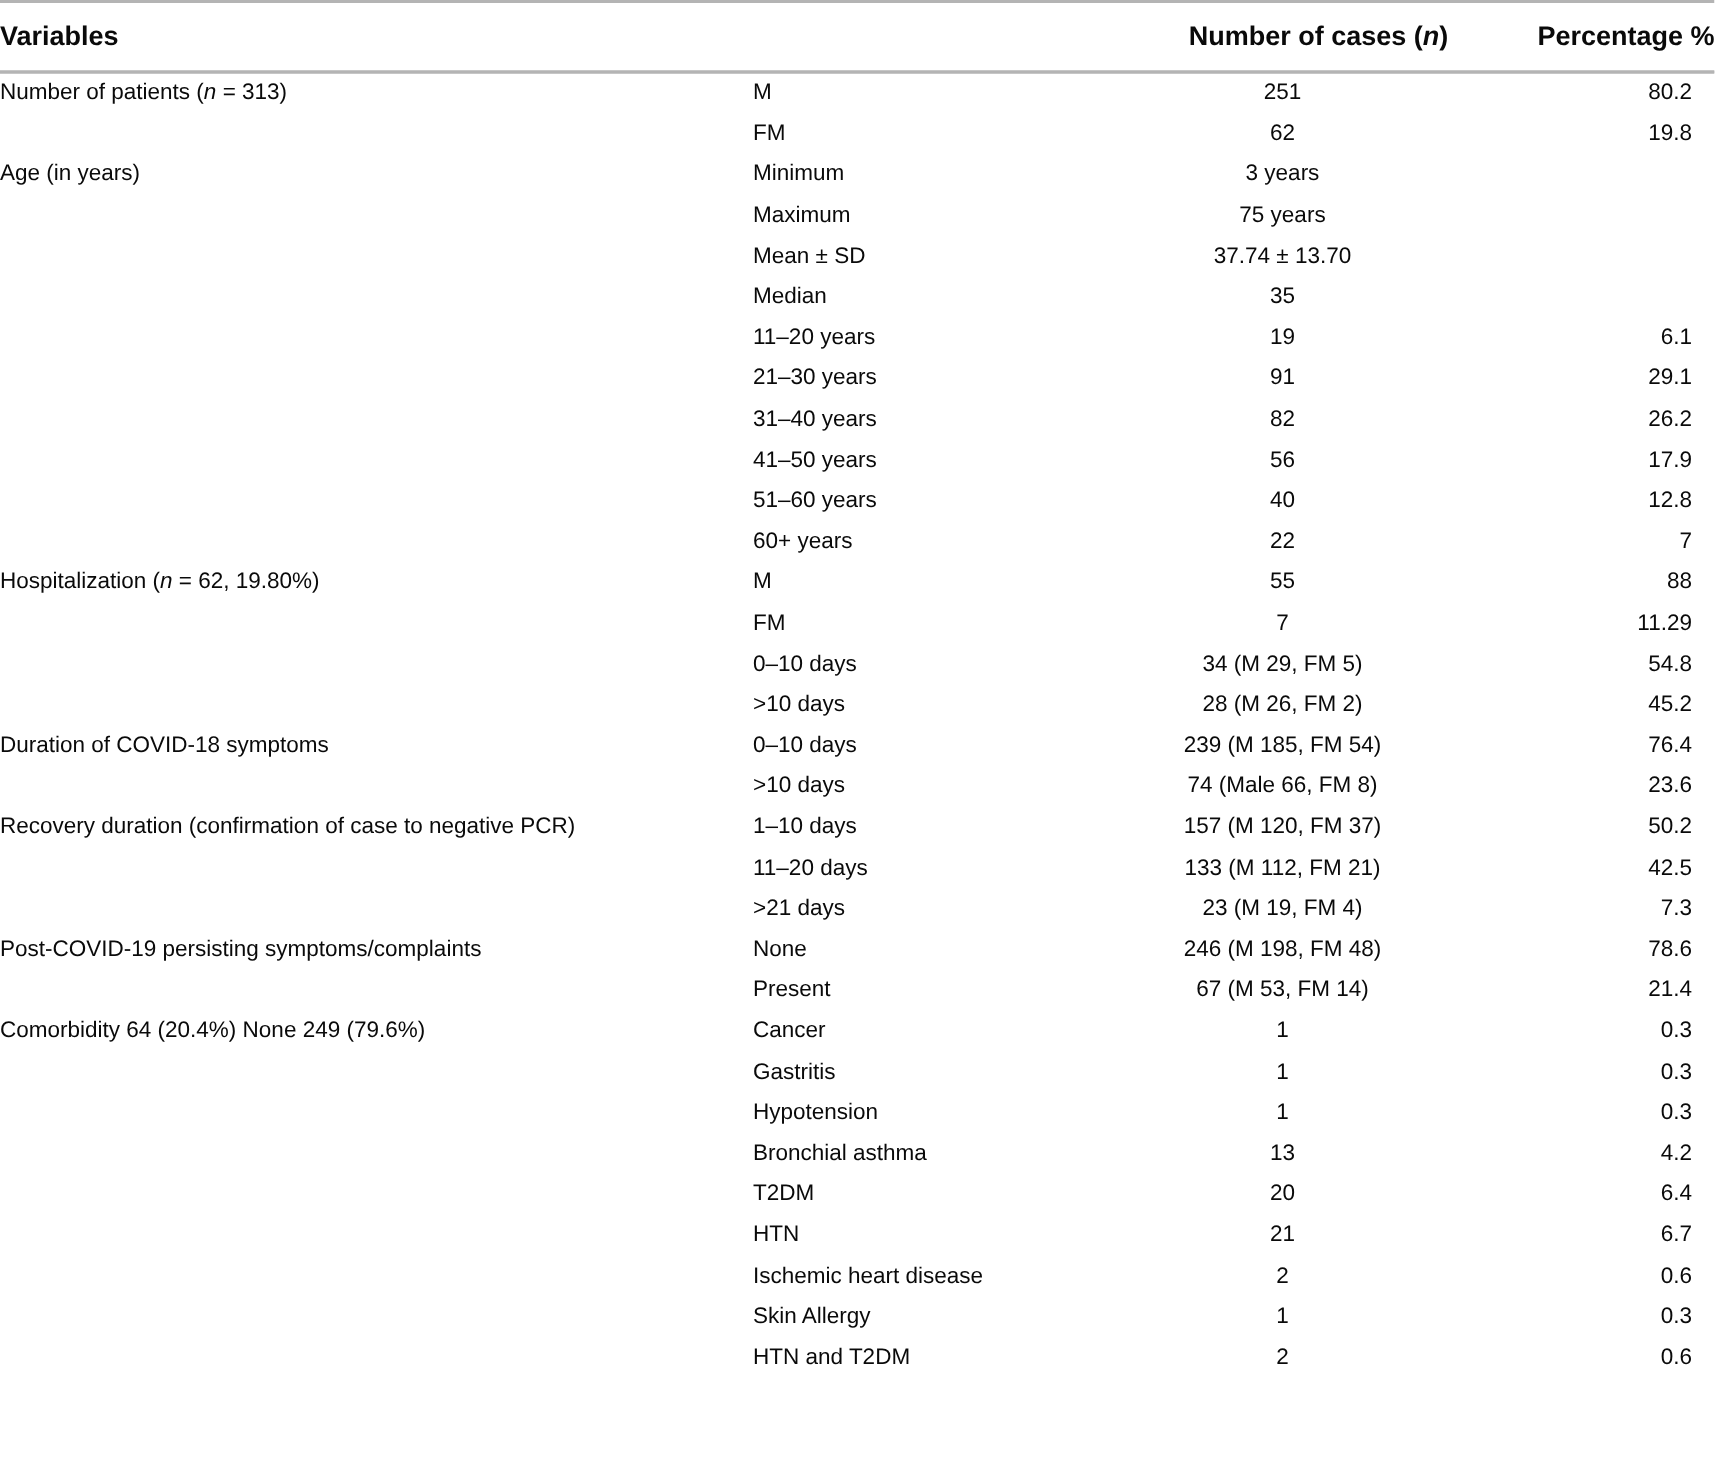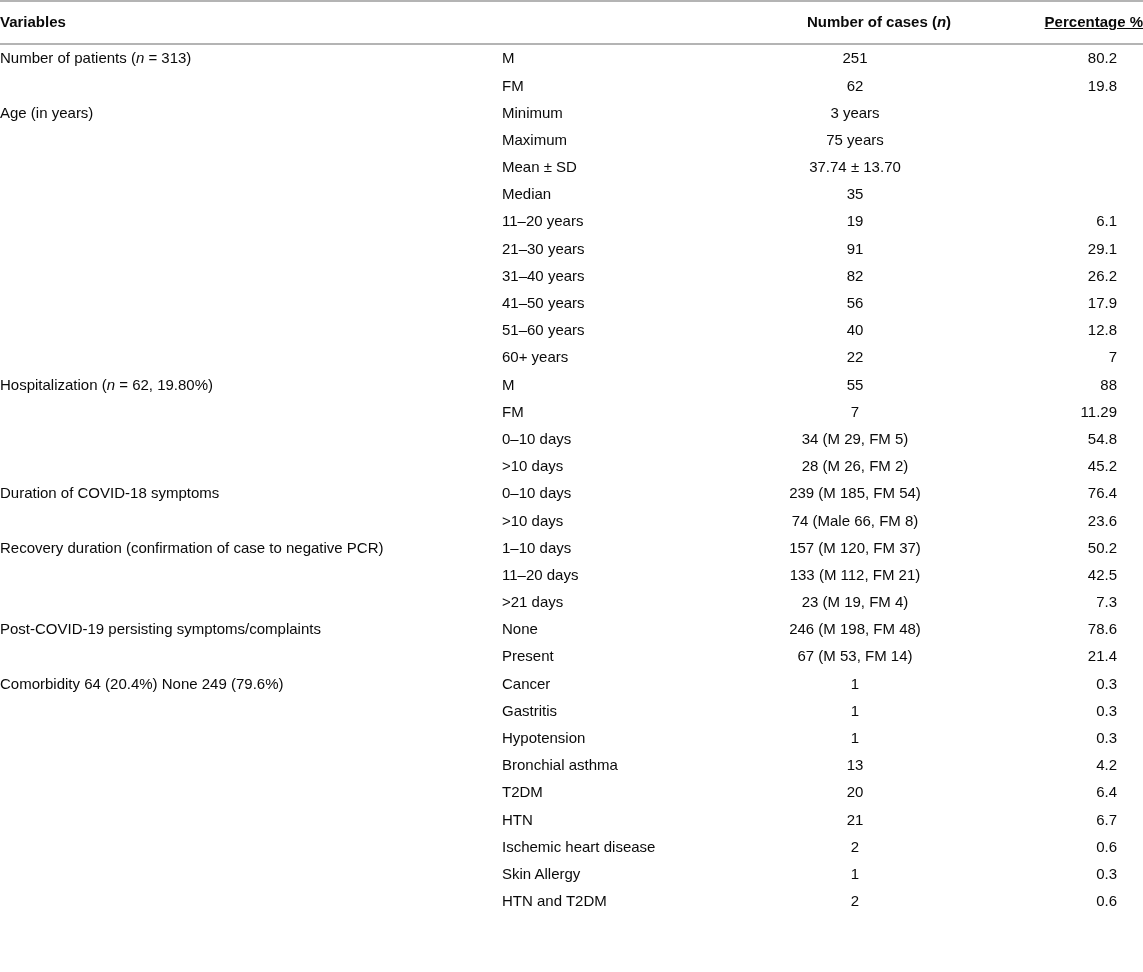--- a/index.html
+++ b/index.html
@@ -23,44 +23,44 @@
     width: 1143px;
     border-collapse: collapse;
     table-layout: fixed;
   }
   table.data-table col.c-var   { width: 502px; }
   table.data-table col.c-sub   { width: 268px; }
   table.data-table col.c-count { width: 218px; }
   table.data-table col.c-pct   { width: 155px; }
 
   thead tr.header-row th {
-    font-size: 15px;
+    font-size: 18px;
     font-weight: bold;
     padding: 11px 0 11px 0;
     vertical-align: bottom;
     border-top: 2.5px solid #b4b4b4;
     border-bottom: 2.5px solid #b4b4b4;
     line-height: 1.25;
   }
   th.th-variables { text-align: left; padding-left: 1px; }
   th.th-sub { text-align: left; }
   th.th-count { text-align: center; padding-right: 48px; margin-top: 24px; }
-  th.th-pct { text-align: right; padding-right: 23px; text-decoration: underline; }
+  th.th-pct { text-align: right; padding-right: 23px; }
 
   tbody tr td {
     font-size: 15px;
     line-height: 1.2;
     padding: 4.6px 0;
     vertical-align: top;
     border: none;
   }
   td.td-var { text-align: left; padding-left: 0; white-space: nowrap; }
   td.td-sub { text-align: left; white-space: nowrap; }
   td.td-count { text-align: center; padding-right: 48px; white-space: nowrap; }
-  td.td-pct { text-align: right; padding-right: 26px; white-space: nowrap; }
+  td.td-pct { text-align: right; padding-right: 15px; white-space: nowrap; }
 
   tbody tr.last-row td { padding-bottom: 6px; }
   i.ital { font-style: italic; }
 </style>
 </head>
 <body>
 
 <div class="table-wrap">
   <table class="data-table">
     <colgroup>

